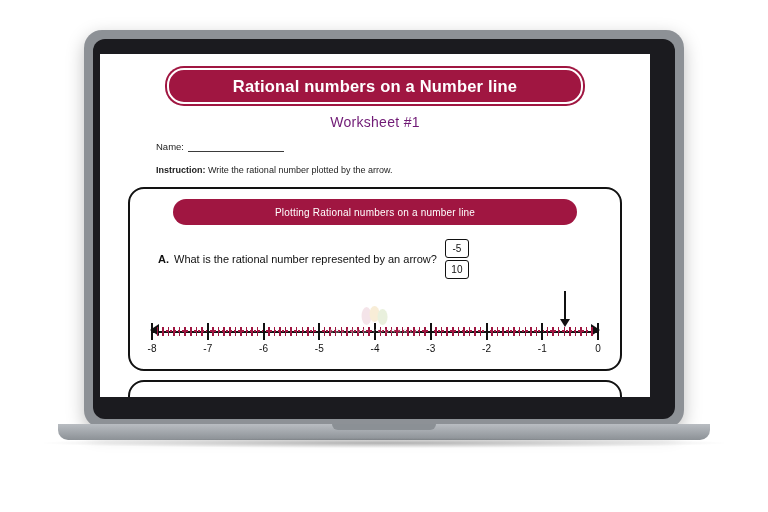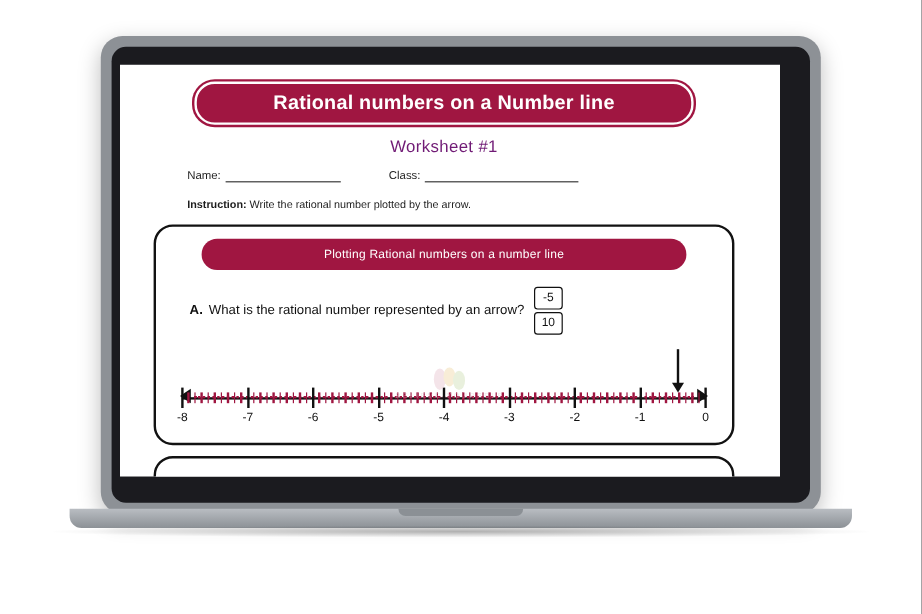--- a/index.html
+++ b/index.html
@@ -98,21 +98,21 @@
   .sheet {
     position: relative;
     width: 550px;
     height: 343px;
     background: #ffffff;
     padding: 0;
     box-sizing: border-box;
   }
   .sheet-inner {
     position: relative;
-    padding: 14px 28px 0 18px;
+    padding: 14px 18px 0 18px;
   }
   .title-banner {
     position: relative;
     margin: 0 auto;
     width: 412px;
     height: 32px;
     background: #a01641;
     border: 2px solid #ffffff;
     border-radius: 17px;
     box-shadow: 0 0 0 2px #a01641;
@@ -337,24 +337,20 @@
 
             <div class="title-banner">
               <span>Rational numbers on a Number line</span>
             </div>
 
             <div class="ws-number">Worksheet #1</div>
 
             <div class="name-row">
               <div class="field name">
                 <span class="lbl">Name:</span>
-                <span class="rule"></span>
-              </div>
-              <div class="field class">
-                <span class="lbl">Class:</span>
                 <span class="rule"></span>
               </div>
             </div>
 
             <div class="instruction">
               <b>Instruction:</b>
               <span>Write the rational number plotted by the arrow.</span>
             </div>
 
             <div class="card">

